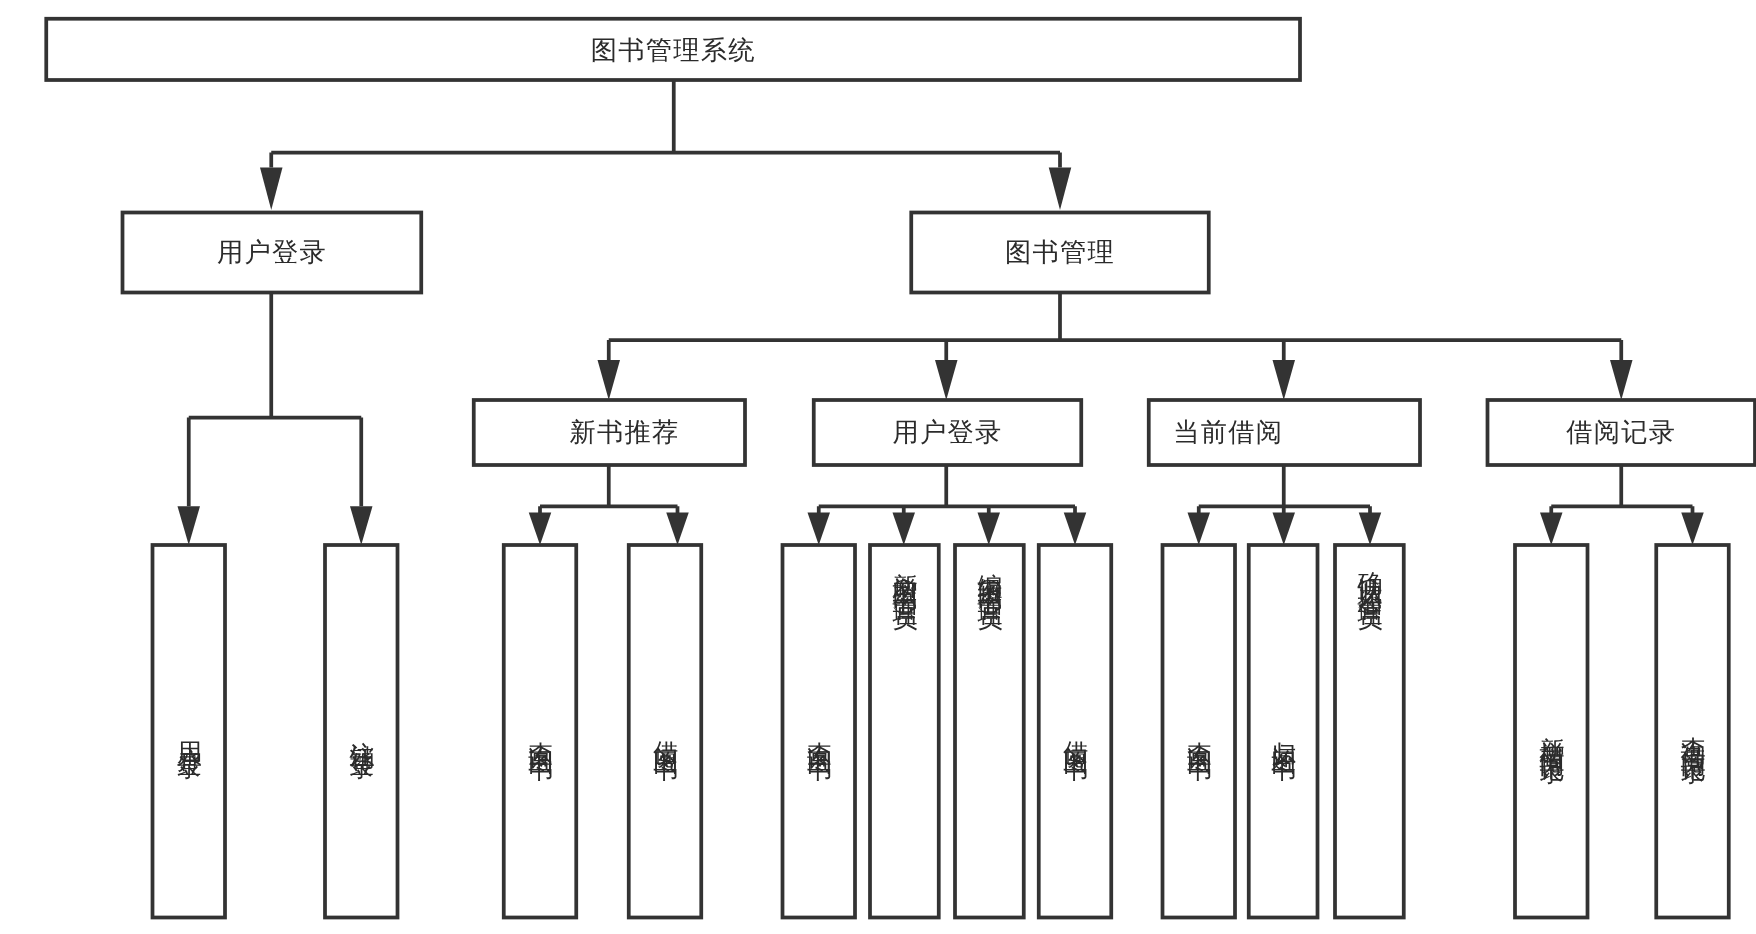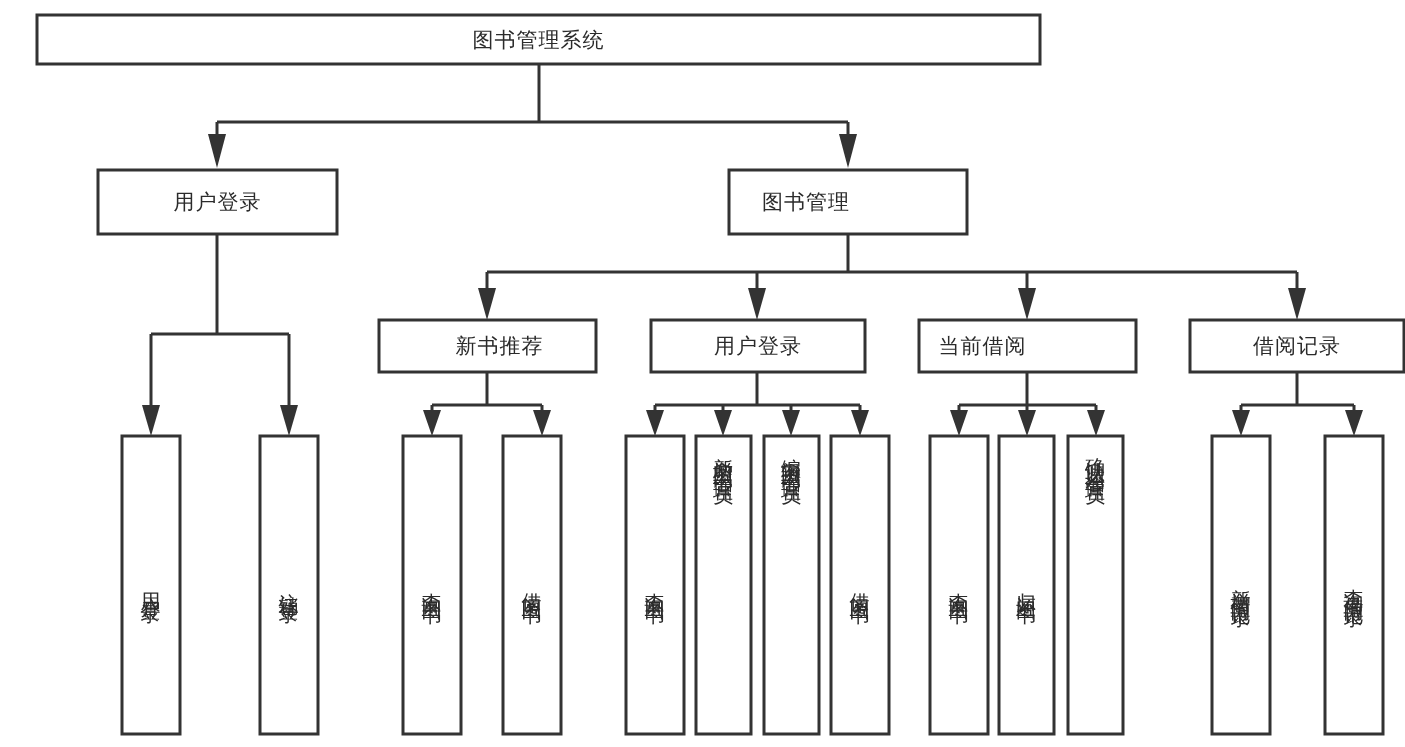--- a/index.html
+++ b/index.html
@@ -175,21 +175,21 @@
 
     <rect class="node-box" x="1194" y="436" width="58" height="298"></rect>
     <rect class="node-box" x="1307" y="436" width="58" height="298"></rect>
 
   </svg>
 
   <div class="node-label-h" style="left:19px; top:15px; width:1003px; height:49px;">图书管理系统</div>
 
   <div class="node-label-h" style="left:80px; top:170px; width:239px; height:64px;">用户登录</div>
 
-  <div class="node-label-h" style="left:669px; top:170px; width:238px; height:64px;">图书管理</div>
+  <div class="node-label-h" style="left:711px; top:170px; width:238px; height:64px;">图书管理</div>
 
   <div class="node-label-h" style="left:361px; top:320px; width:217px; height:52px;padding-left:12px;">新书推荐</div>
 
   <div class="node-label-h" style="left:633px; top:320px; width:214px; height:52px;">用户登录</div>
 
   <div class="node-label-h" style="left:856px; top:320px; width:217px; height:52px;">当前借阅</div>
 
   <div class="node-label-h" style="left:1172px; top:320px; width:214px; height:52px;">借阅记录</div>
 
   <div class="node-label-v" style="left:104px; top:436px; width:58px; height:298px;">用户登录</div>

